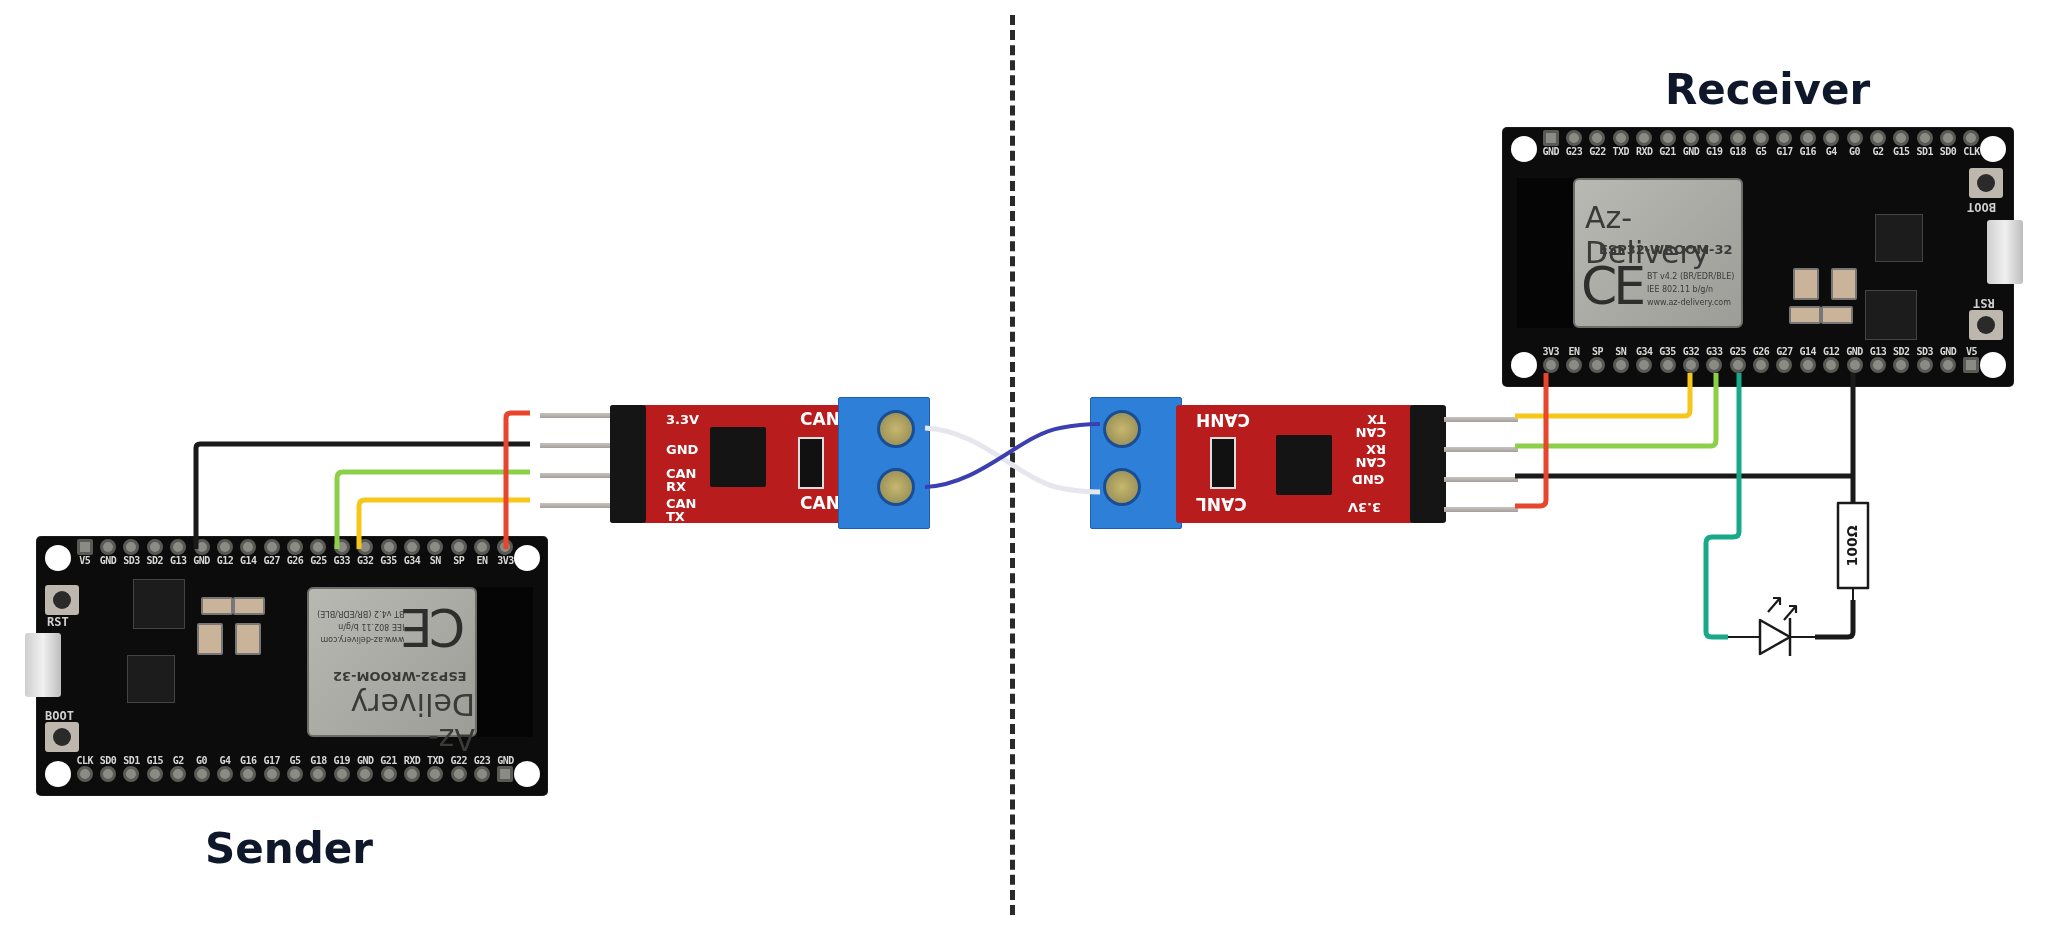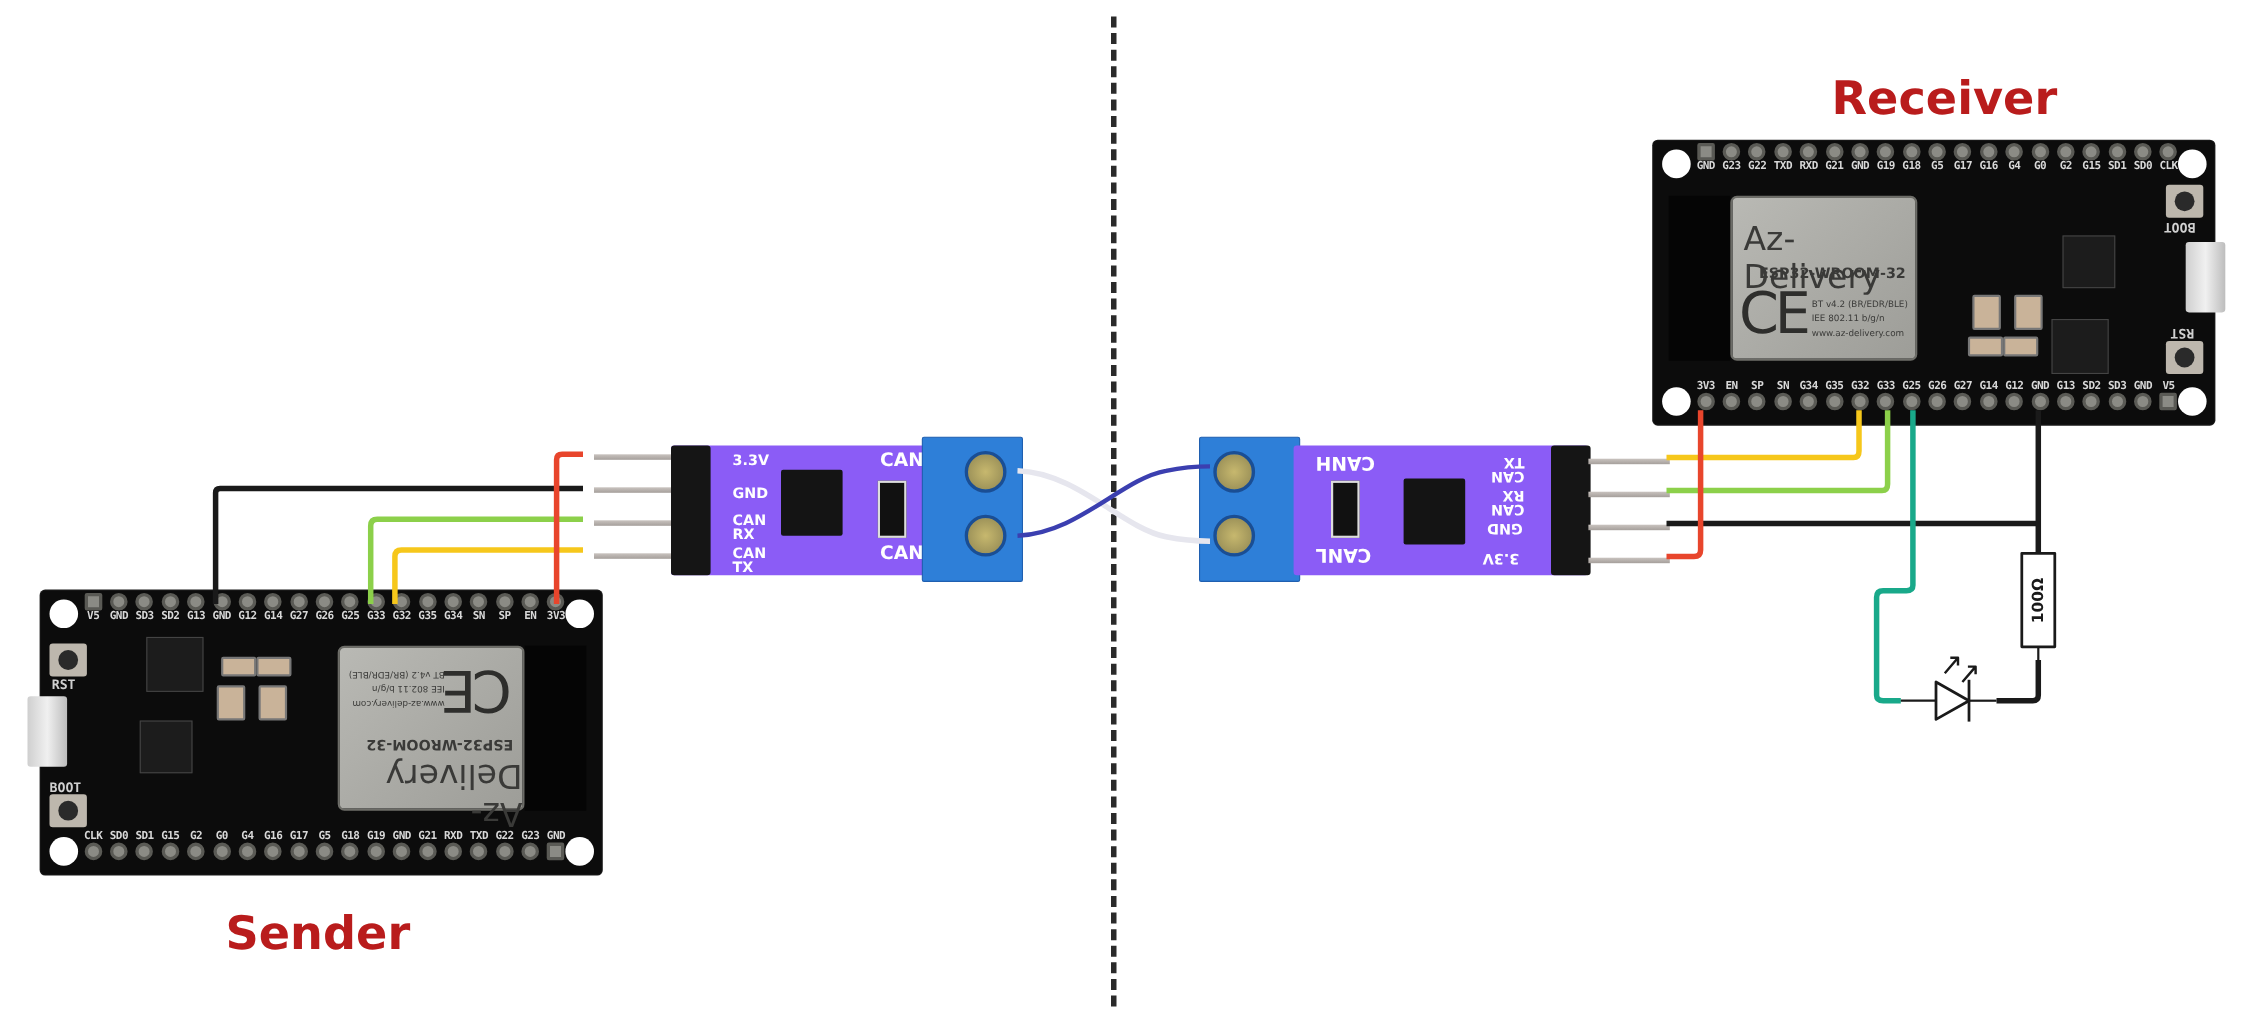--- a/index.html
+++ b/index.html
@@ -1,18 +1,18 @@
 <!DOCTYPE html>
 <html><head>
 <meta charset="utf-8">
 <style>
   html,body{margin:0;padding:0;background:#ffffff;}
   body{width:2048px;height:929px;position:relative;overflow:hidden;font-family:"DejaVu Sans",sans-serif;}
   .abs{position:absolute;}
-  .title{font-family:"DejaVu Sans",sans-serif;font-weight:bold;font-size:42px;color:#b91c1c;}
+  .title{font-family:"DejaVu Sans",sans-serif;font-weight:bold;font-size:42px;color:#0f172a;}
   .divider{position:absolute;left:1010px;top:15px;width:0;height:900px;border-left:5px dashed #2a2a2a;}
   
   .board{position:absolute;background:#0c0c0c;border-radius:4px;box-shadow:0 0 0 1px #1a1a1a;}
   .hole{position:absolute;width:26px;height:26px;border-radius:50%;background:#fff;}
   .pinrow{position:absolute;display:flex;justify-content:space-between;}
   .pin{display:flex;flex-direction:column;align-items:center;width:26px;}
   .pad{width:16px;height:16px;border-radius:50%;background:#8b8b85;border:3px solid #5a5a55;box-sizing:border-box;}
   .pad.sq{border-radius:2px;}
   .plabel{font-family:"DejaVu Sans Mono",monospace;font-weight:bold;font-size:10px;color:#d8d8d8;white-space:nowrap;letter-spacing:-0.5px;}
   .module{position:absolute;background:linear-gradient(135deg,#b9b9b4,#9d9d98);border-radius:6px;border:2px solid #6d6d68;box-sizing:border-box;}
@@ -21,21 +21,21 @@
   .module .ce{position:absolute;font-family:"DejaVu Sans",sans-serif;font-size:52px;color:#2e2e2c;letter-spacing:-4px;}
   .module .spec{position:absolute;font-family:"DejaVu Sans",sans-serif;font-size:8px;color:#3a3a38;line-height:13px;}
   .antenna{position:absolute;background:#050505;}
   .btn{position:absolute;width:34px;height:30px;background:#bdb7ad;border-radius:3px;}
   .btn::after{content:"";position:absolute;left:8px;top:6px;width:18px;height:18px;border-radius:50%;background:#2a2a2a;}
   .usb{position:absolute;width:36px;height:64px;background:linear-gradient(90deg,#cfcfcf,#f0f0f0,#bdbdbd);border-radius:3px;}
   .chip{position:absolute;background:#1c1c1c;border:1px solid #444;}
   .smd{position:absolute;background:#c9b399;border:2px solid #777;border-radius:2px;}
   .blabel{position:absolute;font-family:"DejaVu Sans Mono",monospace;font-weight:bold;font-size:12px;color:#d0d0d0;}
   
-  .can{position:absolute;background:#8b5cf6;border-radius:3px;}
+  .can{position:absolute;background:#b91c1c;border-radius:3px;}
   .can .txt{position:absolute;font-family:"DejaVu Sans",sans-serif;font-weight:bold;color:#ffffff;font-size:13px;line-height:13px;}
   .can .big{font-size:17px;}
   .header{position:absolute;background:#151515;border-radius:3px;}
   .hpin{position:absolute;height:5px;background:linear-gradient(#c9c3bf,#a59f9b);}
   .term{position:absolute;background:#2e7fd8;border:1px solid #1f5fb0;border-radius:2px;}
   .screw{position:absolute;width:38px;height:38px;border-radius:50%;background:radial-gradient(circle,#c7b86e,#8e8552);border:3px solid #1a4e94;box-sizing:border-box;}
   .soic{position:absolute;background:#141414;border-radius:2px;}
   .jumper{position:absolute;background:#111;border:2px solid #ddd;box-sizing:border-box;}
   svg{position:absolute;left:0;top:0;}
 </style>

